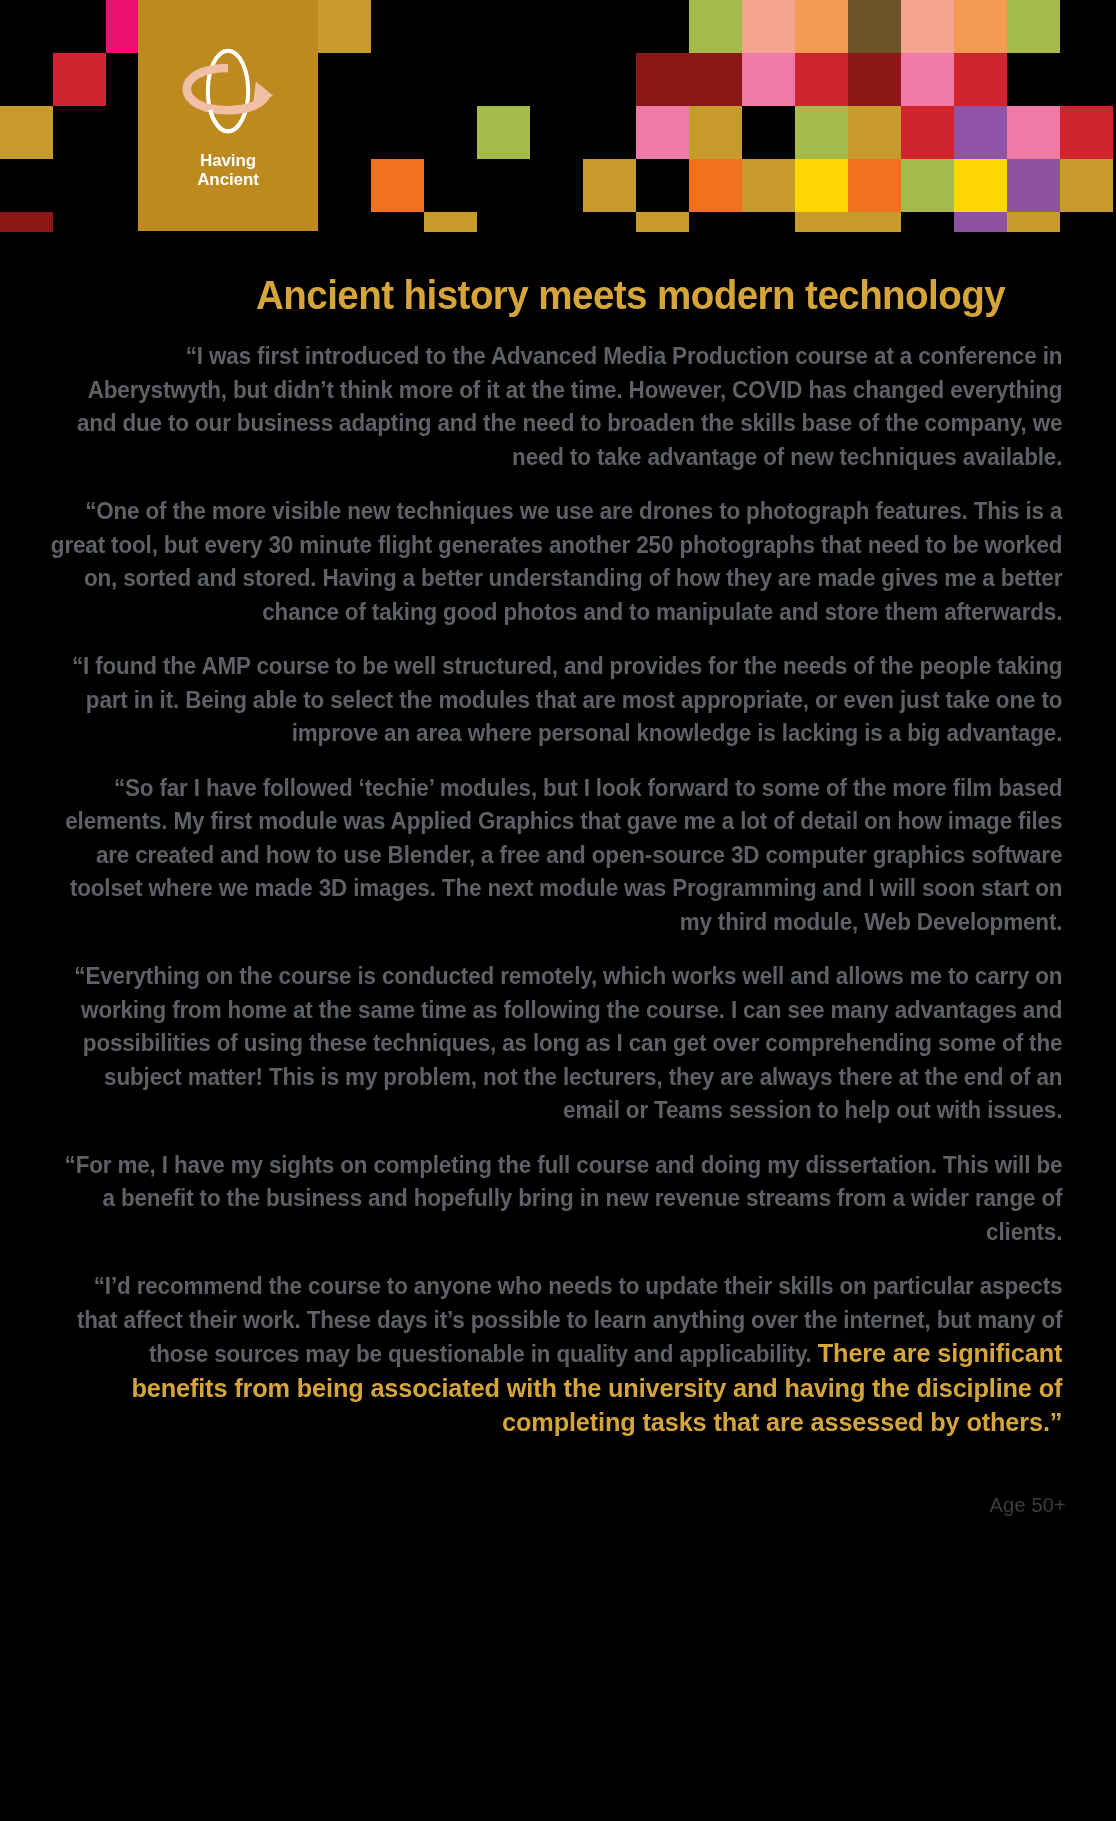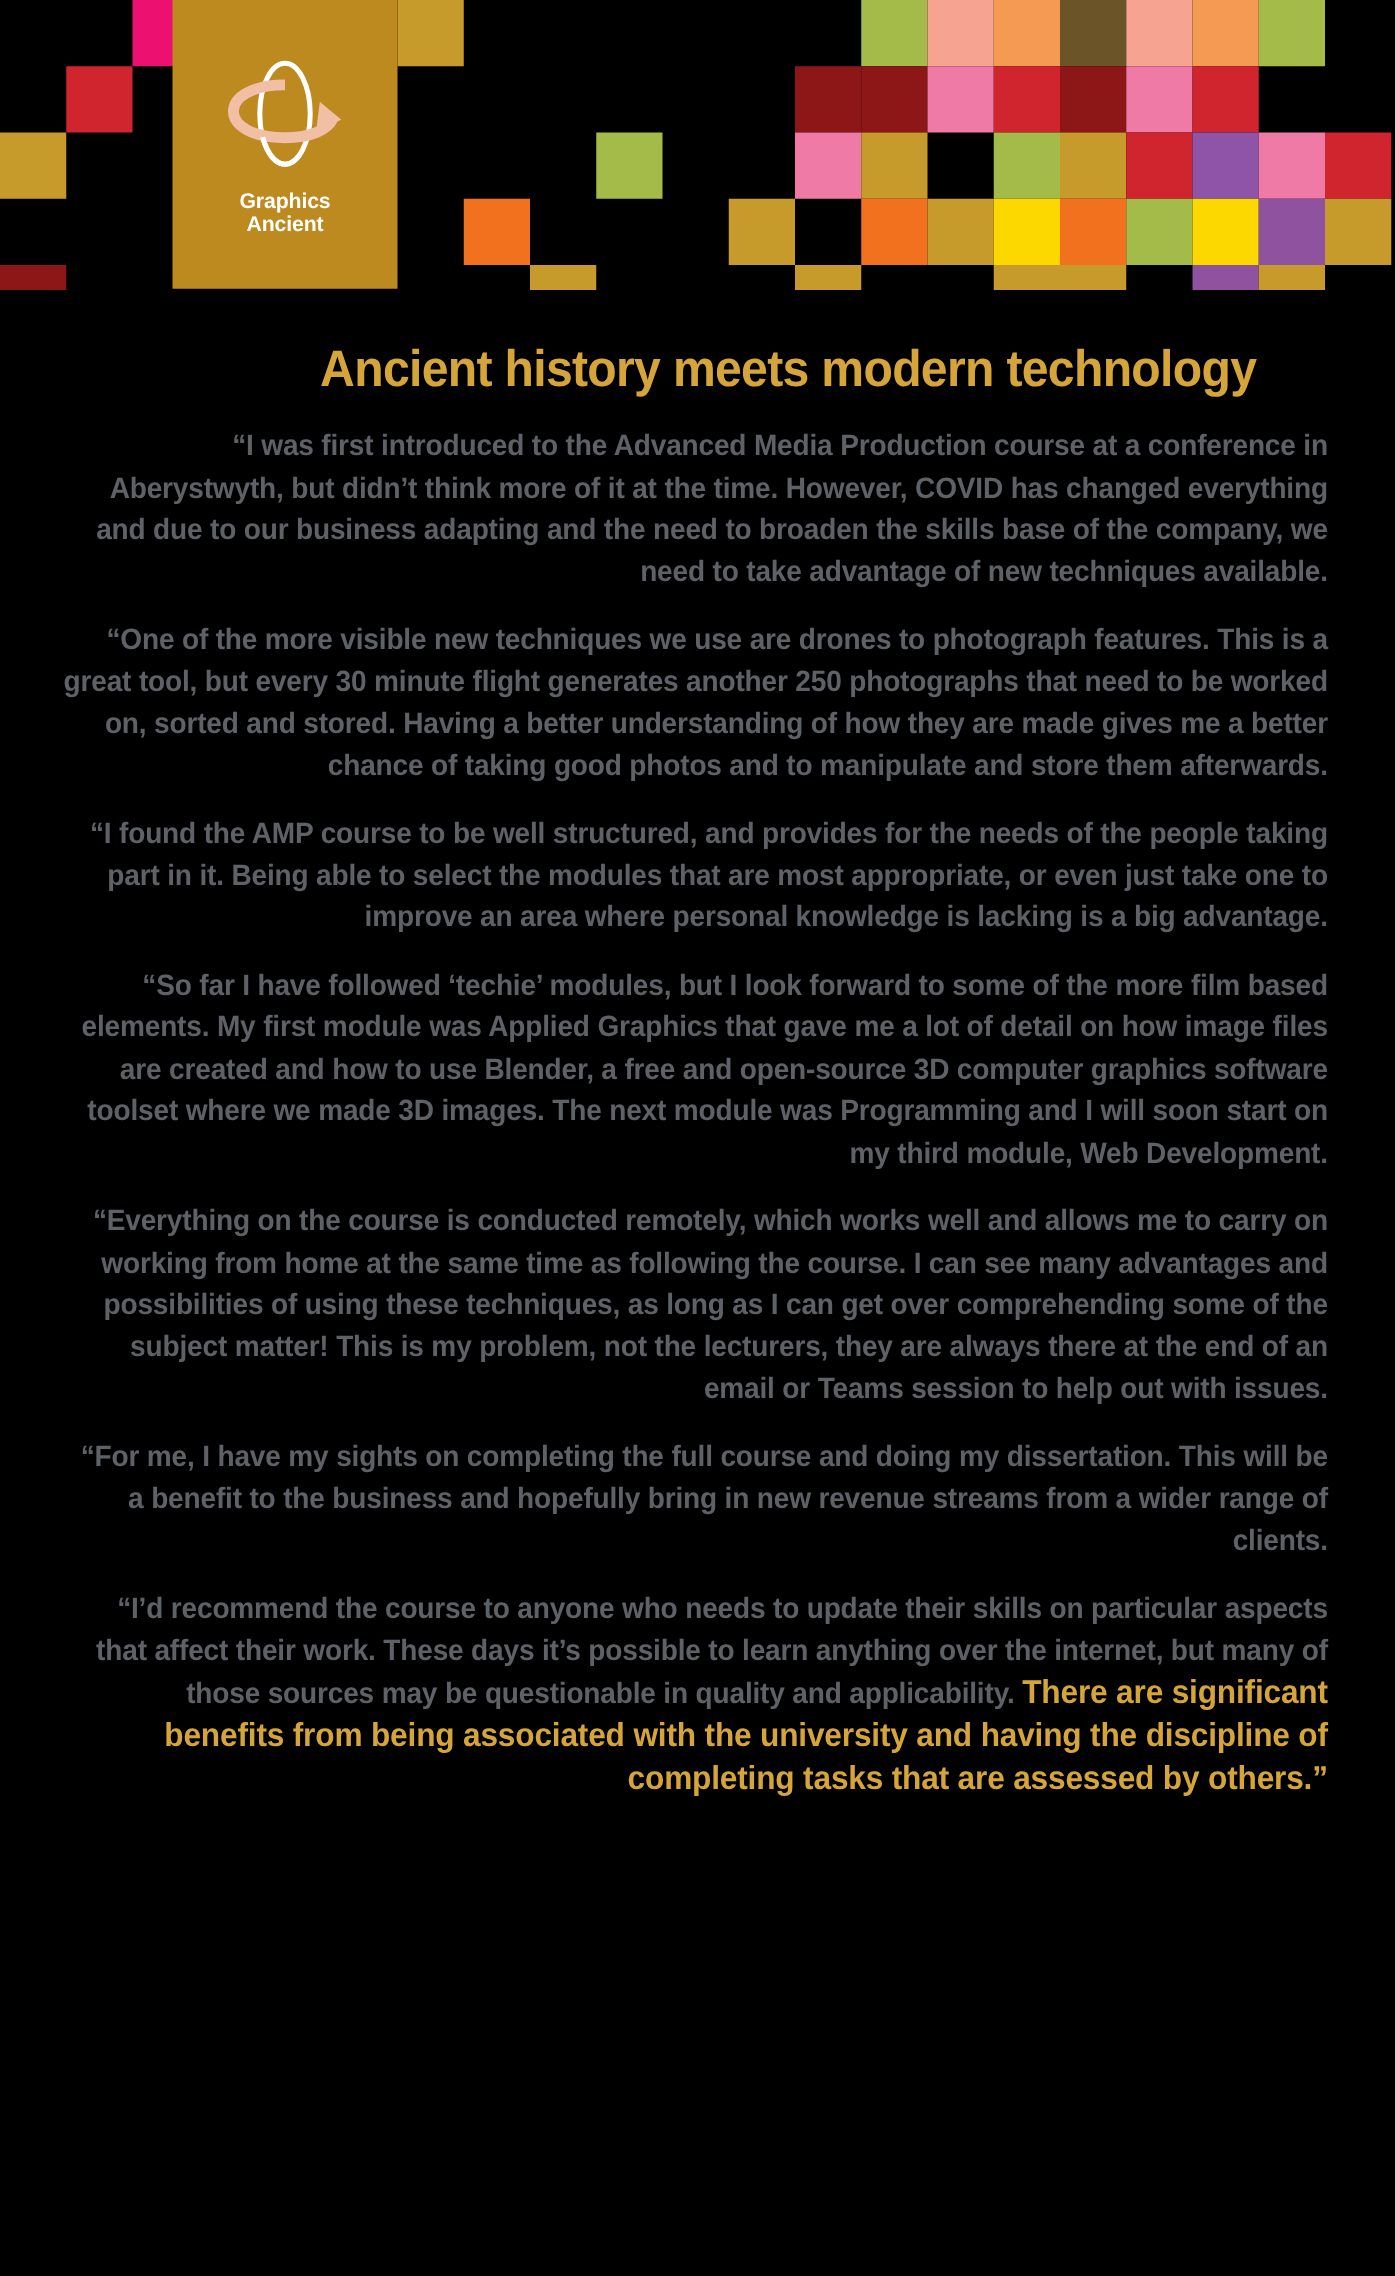--- a/index.html
+++ b/index.html
@@ -167,36 +167,37 @@
       </div>
 
     <div id="logo-tile">
       <svg id="logo-mark" viewBox="0 0 100 100">
         <ellipse cx="50" cy="50" rx="21" ry="42" fill="none" stroke="#ffffff" stroke-width="4.2"></ellipse>
         <path d="M 50 26 C 23 26 7 36 7 48 C 7 60 23 70 50 70 C 72 70 86 63 90 54" fill="none" stroke="#f0bfa5" stroke-width="9" stroke-linecap="butt"></path>
         <path d="M 79 40 L 97 55 L 76 64 Z" fill="#f0bfa5"></path>
         <ellipse cx="50" cy="50" rx="21" ry="42" fill="none" stroke="#ffffff" stroke-width="4.2" stroke-dasharray="0 36 46 200"></ellipse>
       </svg>
       <div id="logo-caption">
-        <span>Graphics</span>
+        <span>Having</span>
         <span>Ancient</span>
       </div>
     </div>
   </div>
 
   <div id="article">
     <div class="inner">
 
       <h1 id="page-title">Ancient history meets modern technology</h1>
 
       <p class="para">“I was first introduced to the Advanced Media Production course at a conference in Aberystwyth, but didn’t think more of it at the time. However, COVID has changed everything and due to our business adapting and the need to broaden the skills base of the company, we need to take advantage of new techniques available.</p>
       <p class="para">“One of the more visible new techniques we use are drones to photograph features. This is a great tool, but every 30 minute flight generates another 250 photographs that need to be worked on, sorted and stored. Having a better understanding of how they are made gives me a better chance of taking good photos and to manipulate and store them afterwards.</p>
       <p class="para">“I found the AMP course to be well structured, and provides for the needs of the people taking part in it. Being able to select the modules that are most appropriate, or even just take one to improve an area where personal knowledge is lacking is a big advantage.</p>
       <p class="para">“So far I have followed ‘techie’ modules, but I look forward to some of the more film based elements. My first module was Applied Graphics that gave me a lot of detail on how image files are created and how to use Blender, a free and open-source 3D computer graphics software toolset where we made 3D images. The next module was Programming and I will soon start on my third module, Web Development.</p>
       <p class="para">“Everything on the course is conducted remotely, which works well and allows me to carry on working from home at the same time as following the course. I can see many advantages and possibilities of using these techniques, as long as I can get over comprehending some of the subject matter! This is my problem, not the lecturers, they are always there at the end of an email or Teams session to help out with issues.</p>
       <p class="para">“For me, I have my sights on completing the full course and doing my dissertation. This will be a benefit to the business and hopefully bring in new revenue streams from a wider range of clients.</p>
 
       <p class="para last"><span>“I’d recommend the course to anyone who needs to update their skills on particular aspects that affect their work. These days it’s possible to learn anything over the internet, but many of those sources may be questionable in quality and applicability. </span><span class="highlight">There are significant benefits from being associated with the university and having the discipline of completing tasks that are assessed by others.”</span></p>
 
+      <p id="footer-note">Age 50+</p>
     </div>
   </div>
 
 </div>
 
 </body></html>

